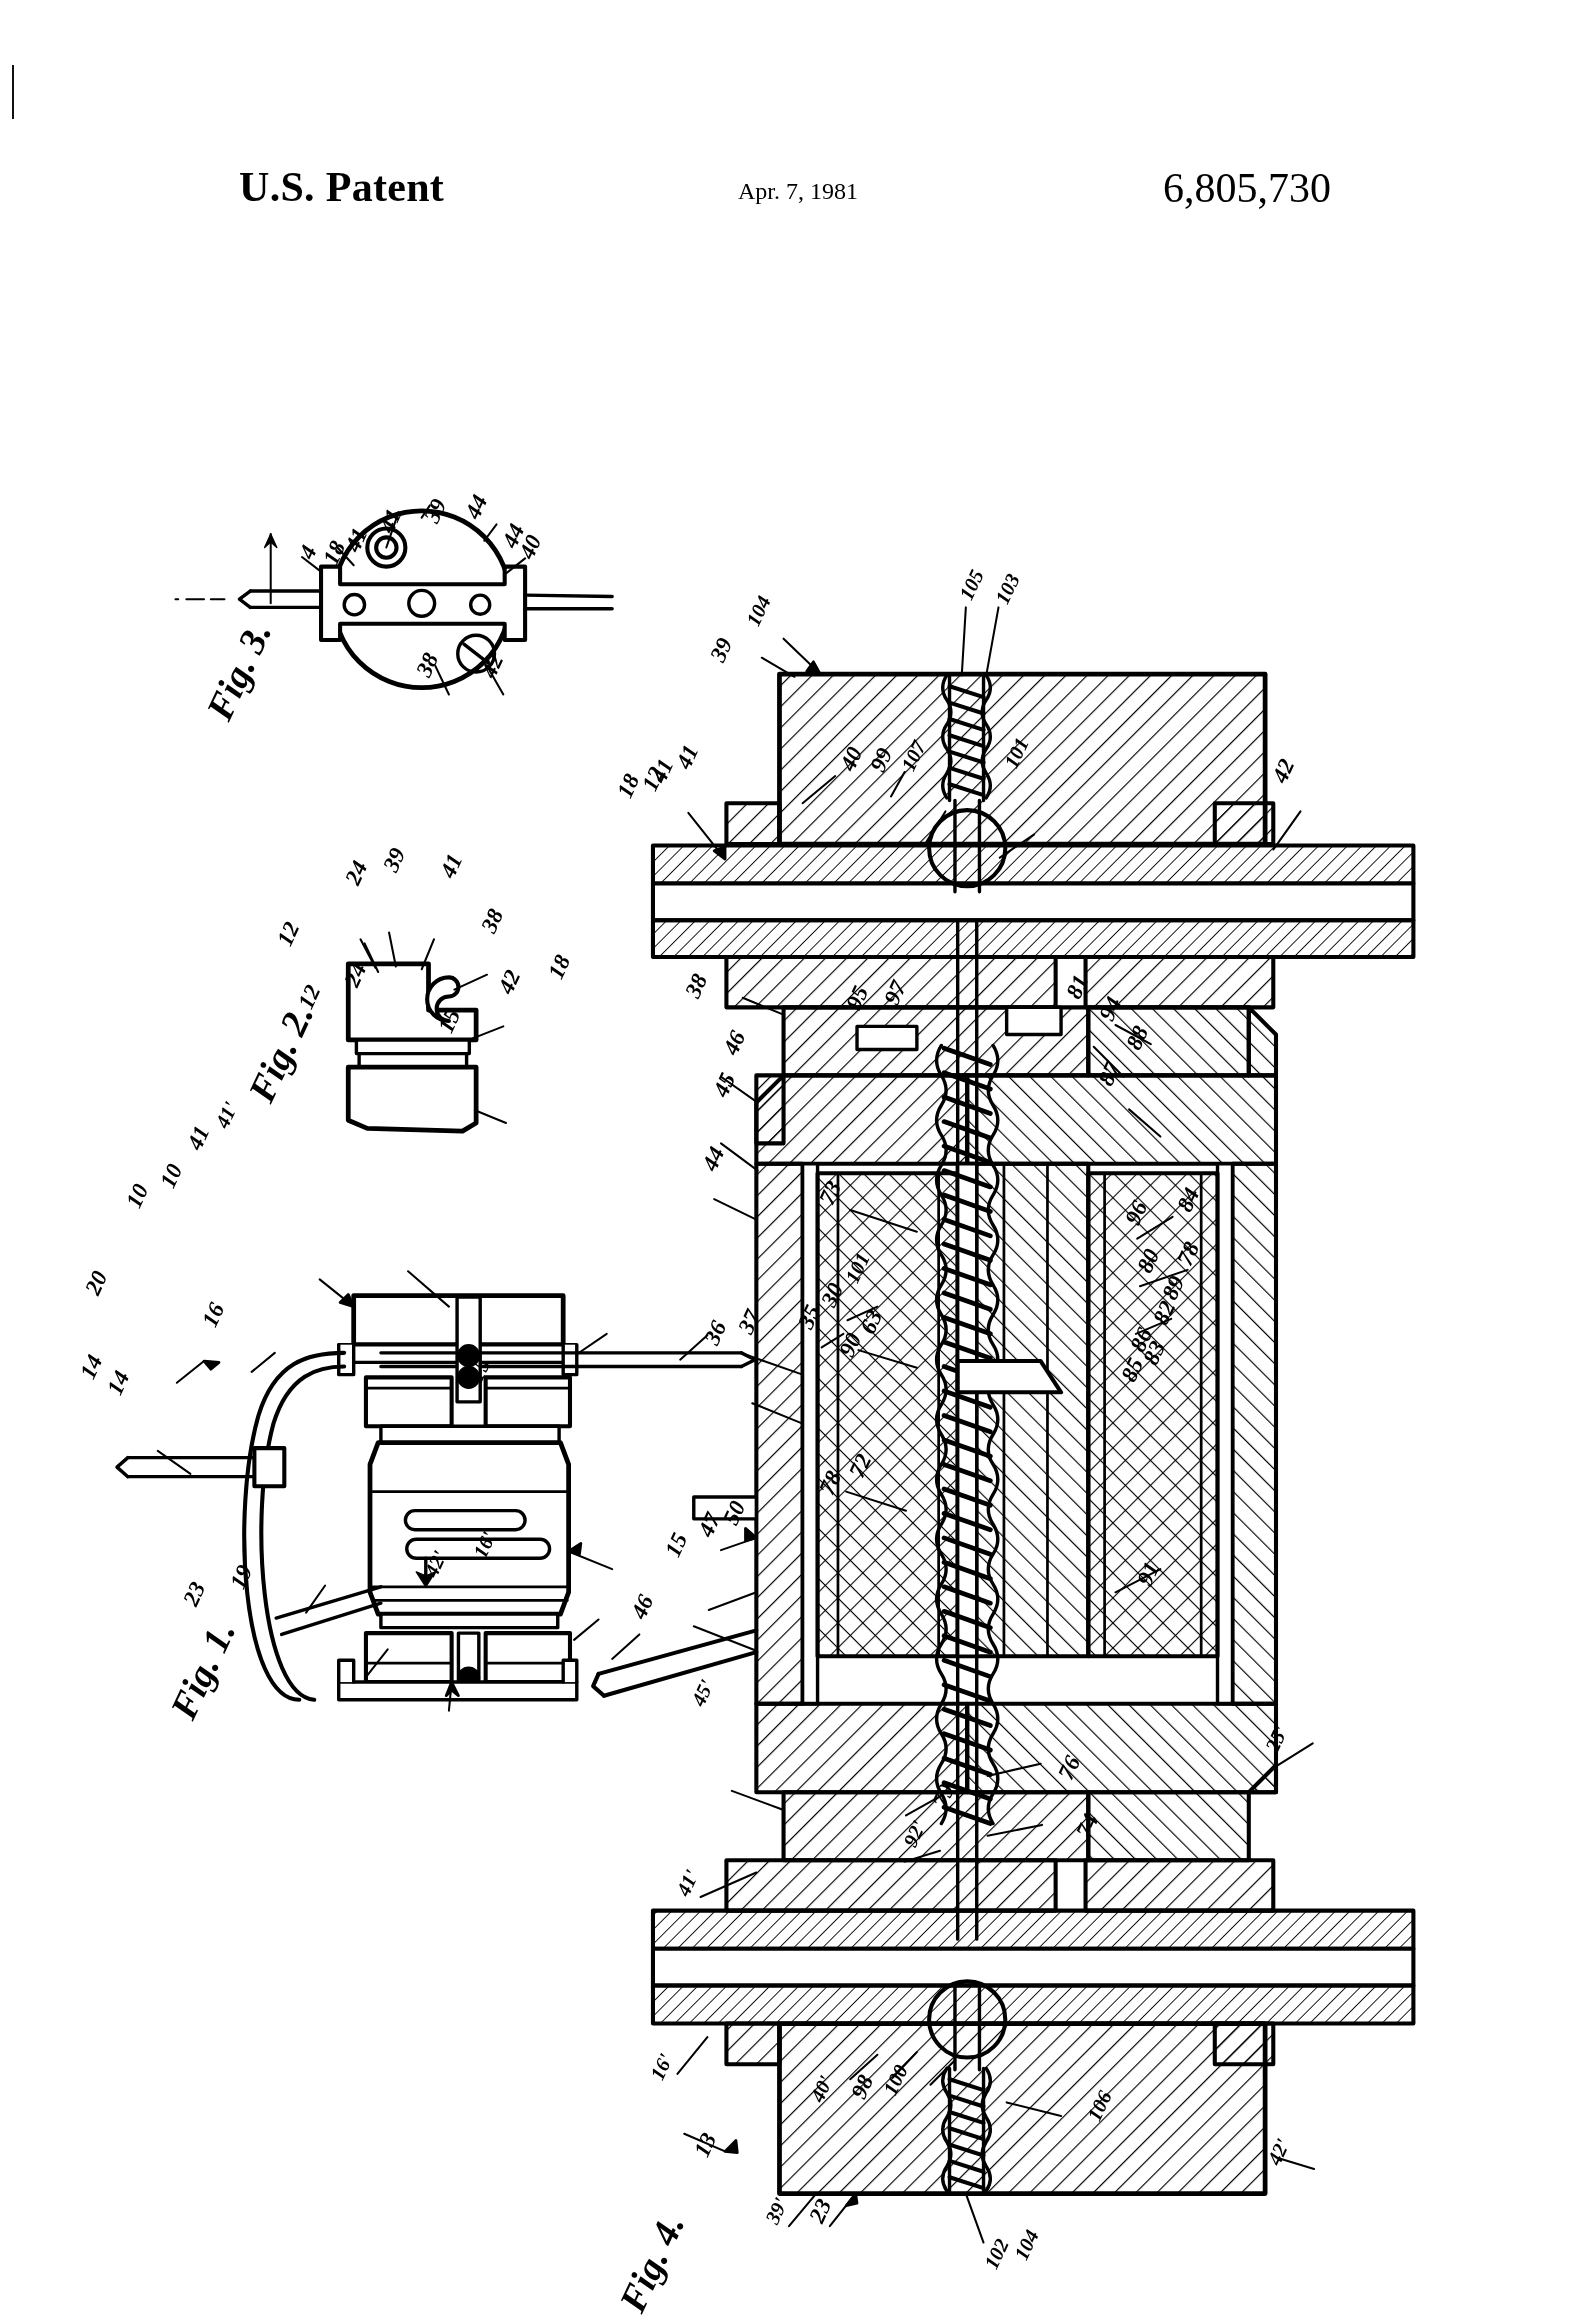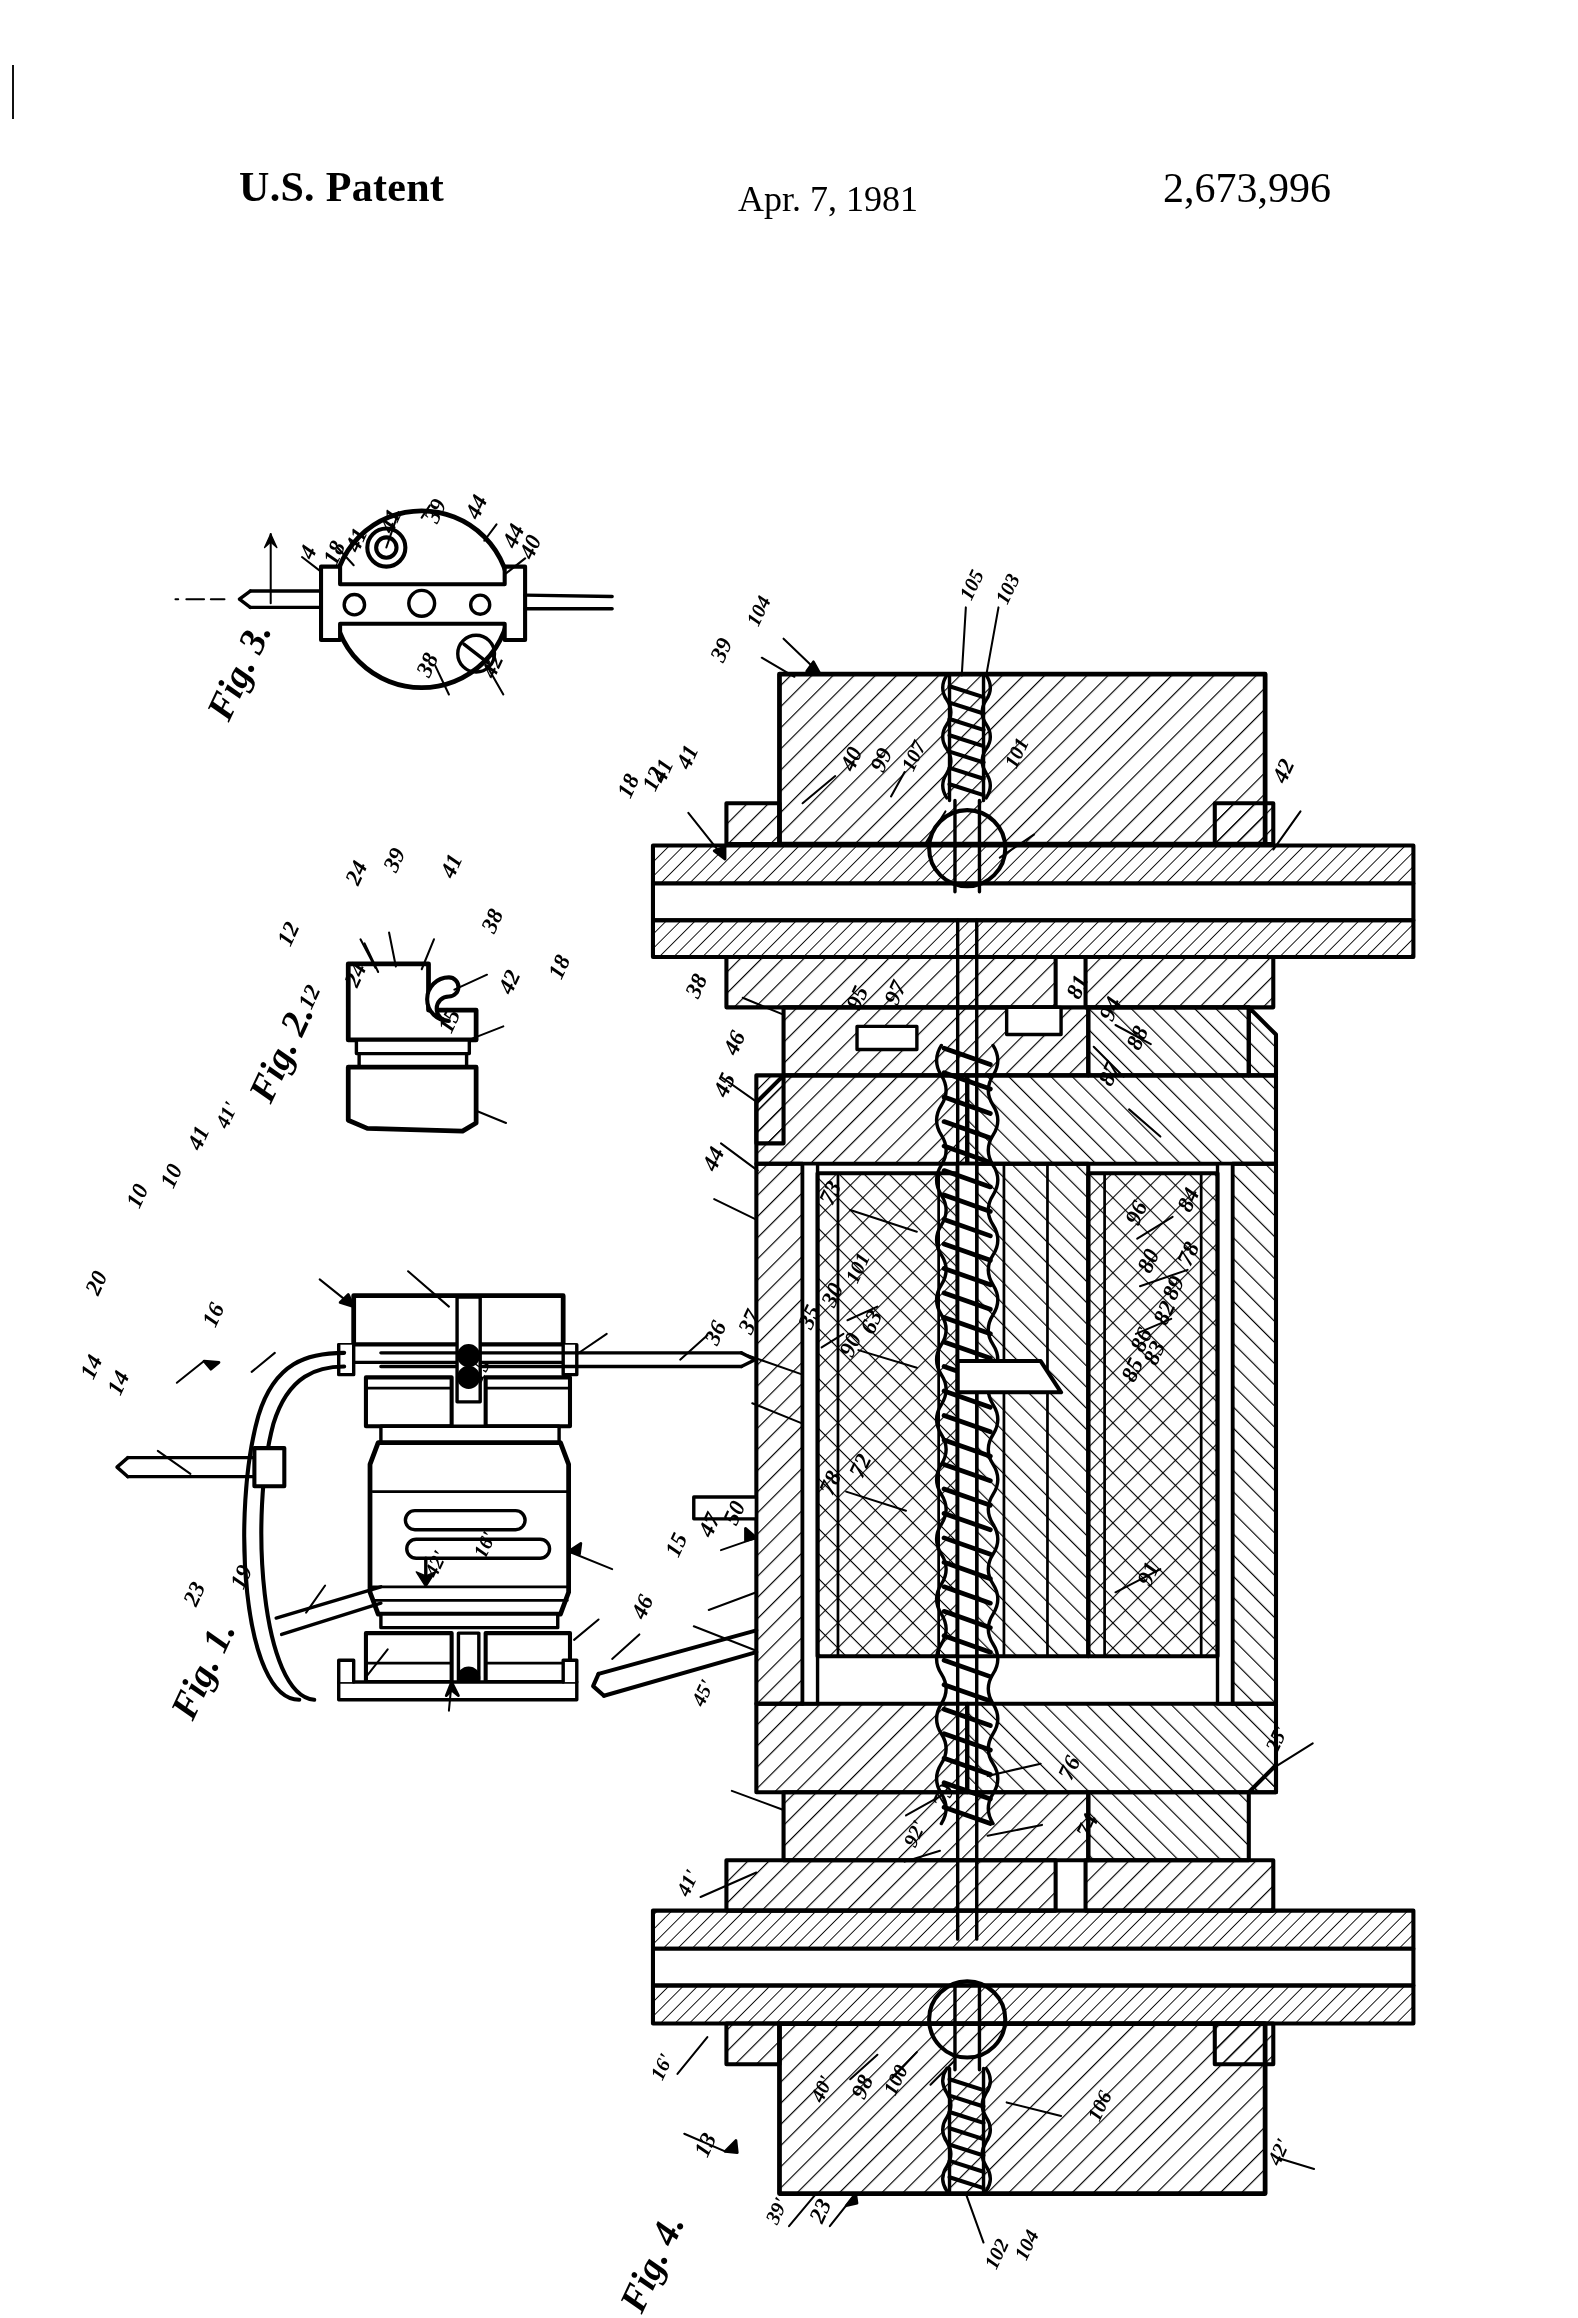--- a/index.html
+++ b/index.html
@@ -7,21 +7,21 @@
        font-family:"Liberation Serif", serif;color:#000;overflow:hidden;}
 
   
   #page{position:absolute;inset:0;background:#ffffff;}
   #edge-mark{position:absolute;left:12.2px;top:65px;width:2px;height:54px;background:#111;}
 
   
   #header{position:absolute;left:0;top:163px;width:1578px;height:75px;}
   #hdr-patent{position:absolute;left:239px;top:0;font-size:42px;font-weight:700;
               letter-spacing:0.3px;white-space:nowrap;}
-  #hdr-date{position:absolute;left:738px;top:15px;font-size:36px;white-space:nowrap;text-align:right;}
+  #hdr-date{position:absolute;left:738px;top:15px;font-size:24px;white-space:nowrap;text-align:right;}
   #hdr-number{position:absolute;left:1163px;top:1.4px;font-size:42px;white-space:nowrap;}
 
   
   #drawing{position:absolute;left:0;top:259px;width:1578px;height:2000px;}
   svg{display:block;}
 
   
   .lbl{position:absolute;font-family:"Liberation Serif",serif;font-style:italic;
        font-weight:700;white-space:nowrap;transform-origin:0 0;}
   .n  {font-size:20.4px;}
@@ -32,21 +32,21 @@
 </head>
 <body>
 
 <div id="page">
 
   <div id="edge-mark"></div>
 
   <div id="header">
     <div id="hdr-patent">U.S. Patent</div>
     <div id="hdr-date">Apr. 7, 1981</div>
-    <div id="hdr-number">2,673,996</div>
+    <div id="hdr-number">6,805,730</div>
   </div>
 
   <div id="drawing">
 
     <svg width="1578" height="2000" viewBox="0 0 2320 2940">
       <defs>
         <pattern id="hatchR" width="22" height="22" patternUnits="userSpaceOnUse" patternTransform="rotate(45)">
           <line x1="0" y1="0" x2="0" y2="22" stroke="#000" stroke-width="3.4"></line>
         </pattern>
         <pattern id="hatchL" width="22" height="22" patternUnits="userSpaceOnUse" patternTransform="rotate(-45)">

